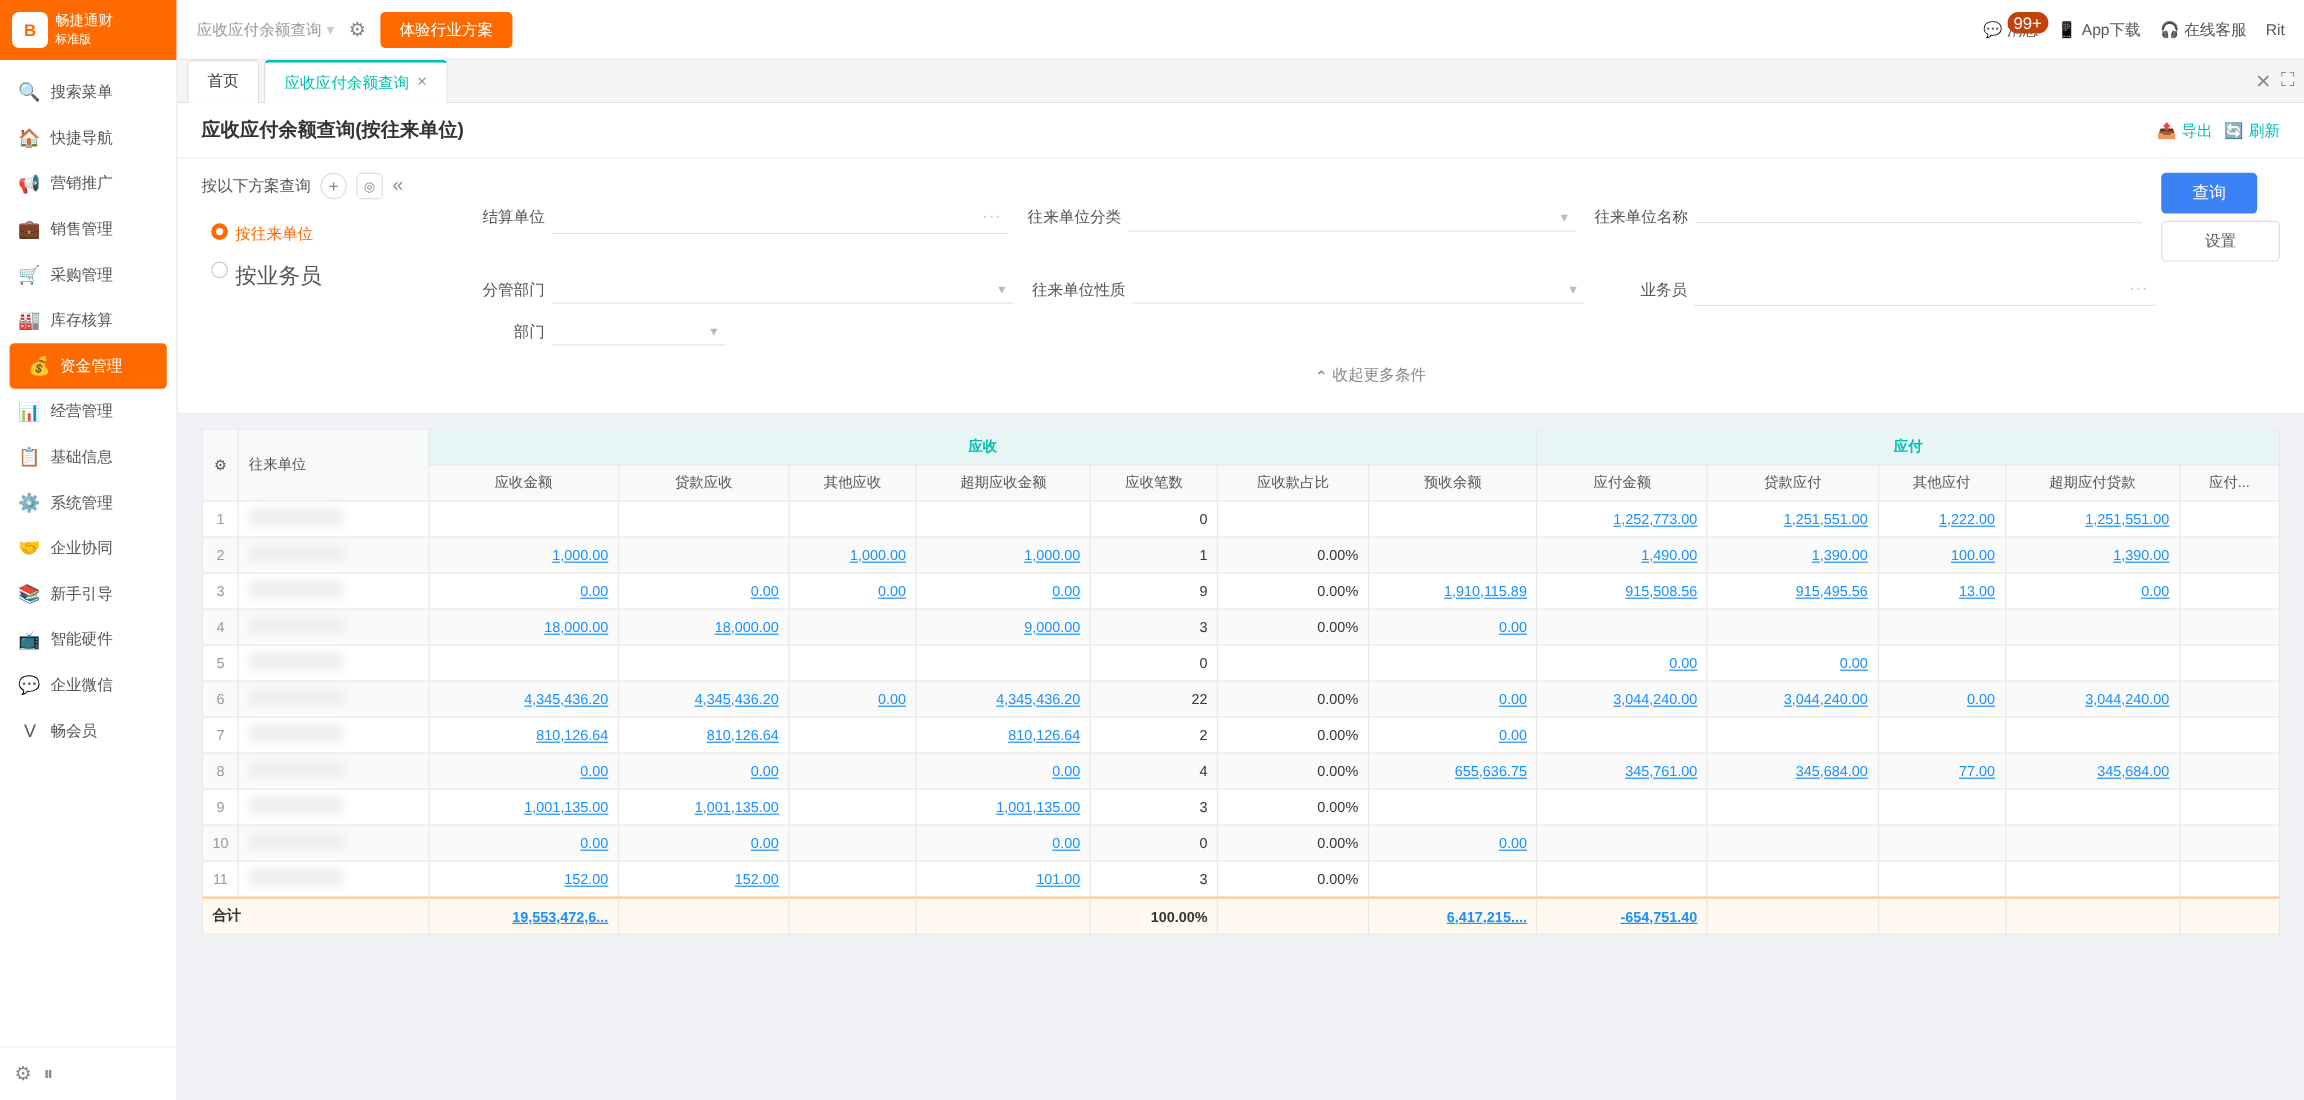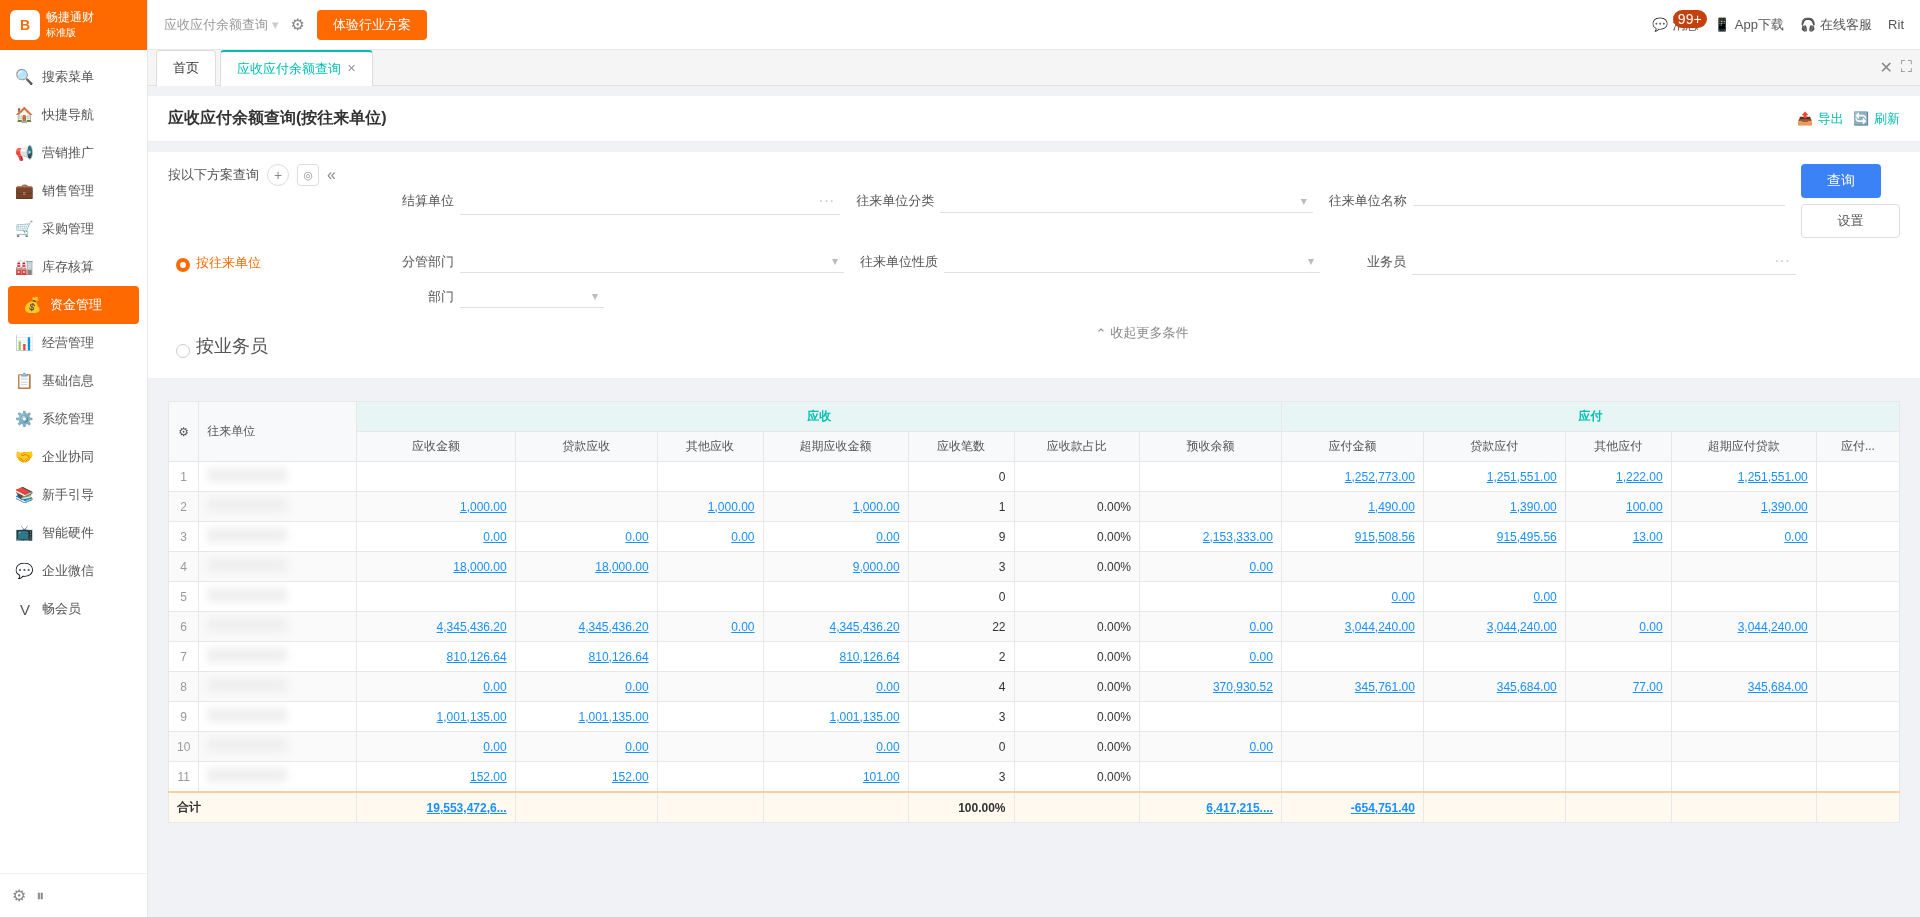--- a/index.html
+++ b/index.html
@@ -42,21 +42,21 @@
     .topbar-right { margin-left: auto; display: flex; align-items: center; gap: 16px; }
     .topbar-msg { display: flex; align-items: center; gap: 4px; font-size: 13px; color: #555; cursor: pointer; position: relative; }
     .topbar-badge { background: #c2410c; color: #fff; border-radius: 10px; padding: 1px 5px; font-size: 14px; position: absolute; top: -6px; right: -8px; }
     .topbar-app { display: flex; align-items: center; gap: 4px; font-size: 13px; color: #555; cursor: pointer; }
     .topbar-service { display: flex; align-items: center; gap: 4px; font-size: 13px; color: #555; cursor: pointer; }
     .topbar-user { font-size: 13px; color: #555; }
 
     
     .main-content {
       position: fixed; left: 148px; top: 50px; right: 0; bottom: 0;
-      display: flex; flex-direction: column; overflow: hidden; gap: 10px;
+      display: flex; flex-direction: column; overflow: hidden;
     }
 
     
     .tab-bar {
       background: #f5f5f5; border-bottom: 1px solid #e0e0e0;
       display: flex; align-items: center; height: 36px; padding: 0 8px;
     }
     .tab-item {
       padding: 0 16px; height: 36px; display: flex; align-items: center; gap: 6px;
       cursor: pointer; font-size: 13px; color: #666; background: #e8e8e8;
@@ -122,21 +122,21 @@
     .data-table .number-cell { color: #1890ff; text-decoration: underline; cursor: pointer; }
     .data-table .header-group { background: #e8f5f5; color: #00bfb0; font-weight: bold; }
     .row-num { color: #999; text-align: center !important; }
     .settings-col { width: 30px; text-align: center !important; }
     .blurred { filter: blur(4px); user-select: none; background: #eee; height: 14px; display: inline-block; width: 80px; border-radius: 3px; }
     .total-row { background: #fff9f0 !important; font-weight: bold; }
     .total-row td { border-top: 2px solid #ffcca0; }
 
     
     .scheme-selector { display: flex; flex-direction: column; gap: 6px; padding: 4px 0; }
-    .scheme-option { display: flex; align-items: flex-end; gap: 6px; cursor: pointer; padding: 4px 8px; border-radius: 4px; margin-top: 48px; }
+    .scheme-option { display: flex; align-items: flex-start; gap: 6px; cursor: pointer; padding: 4px 8px; border-radius: 4px; }
     .scheme-dot { width: 14px; height: 14px; border-radius: 50%; background: #ff6a00; display: flex; align-items: center; justify-content: center; }
     .scheme-dot-inner { width: 6px; height: 6px; border-radius: 50%; background: #fff; }
     .scheme-dot-empty { width: 14px; height: 14px; border-radius: 50%; border: 1.5px solid #ccc; }
   </style>
 </head>
 <body>
 
 <div class="sidebar">
   <div class="sidebar-logo">
     <div class="sidebar-logo-icon">B</div>
@@ -421,21 +421,21 @@
           </tr>
           <tr>
             <td class="row-num">3</td>
             <td class="left"><span class="blurred"></span></td>
             <td class="number-cell">0.00</td>
             <td class="number-cell">0.00</td>
             <td class="number-cell">0.00</td>
             <td class="number-cell">0.00</td>
             <td>9</td>
             <td>0.00%</td>
-            <td class="number-cell">2,153,333.00</td>
+            <td class="number-cell">1,910,115.89</td>
             <td class="number-cell">915,508.56</td>
             <td class="number-cell">915,495.56</td>
             <td class="number-cell">13.00</td>
             <td class="number-cell">0.00</td>
             <td>&nbsp;</td>
           </tr>
           <tr>
             <td class="row-num">4</td>
             <td class="left"><span class="blurred"></span></td>
             <td class="number-cell">18,000.00</td>
@@ -501,21 +501,21 @@
           </tr>
           <tr>
             <td class="row-num">8</td>
             <td class="left"><span class="blurred"></span></td>
             <td class="number-cell">0.00</td>
             <td class="number-cell">0.00</td>
             <td>&nbsp;</td>
             <td class="number-cell">0.00</td>
             <td>4</td>
             <td>0.00%</td>
-            <td class="number-cell">370,930.52</td>
+            <td class="number-cell">655,636.75</td>
             <td class="number-cell">345,761.00</td>
             <td class="number-cell">345,684.00</td>
             <td class="number-cell">77.00</td>
             <td class="number-cell">345,684.00</td>
             <td>&nbsp;</td>
           </tr>
           <tr>
             <td class="row-num">9</td>
             <td class="left"><span class="blurred"></span></td>
             <td class="number-cell">1,001,135.00</td>

